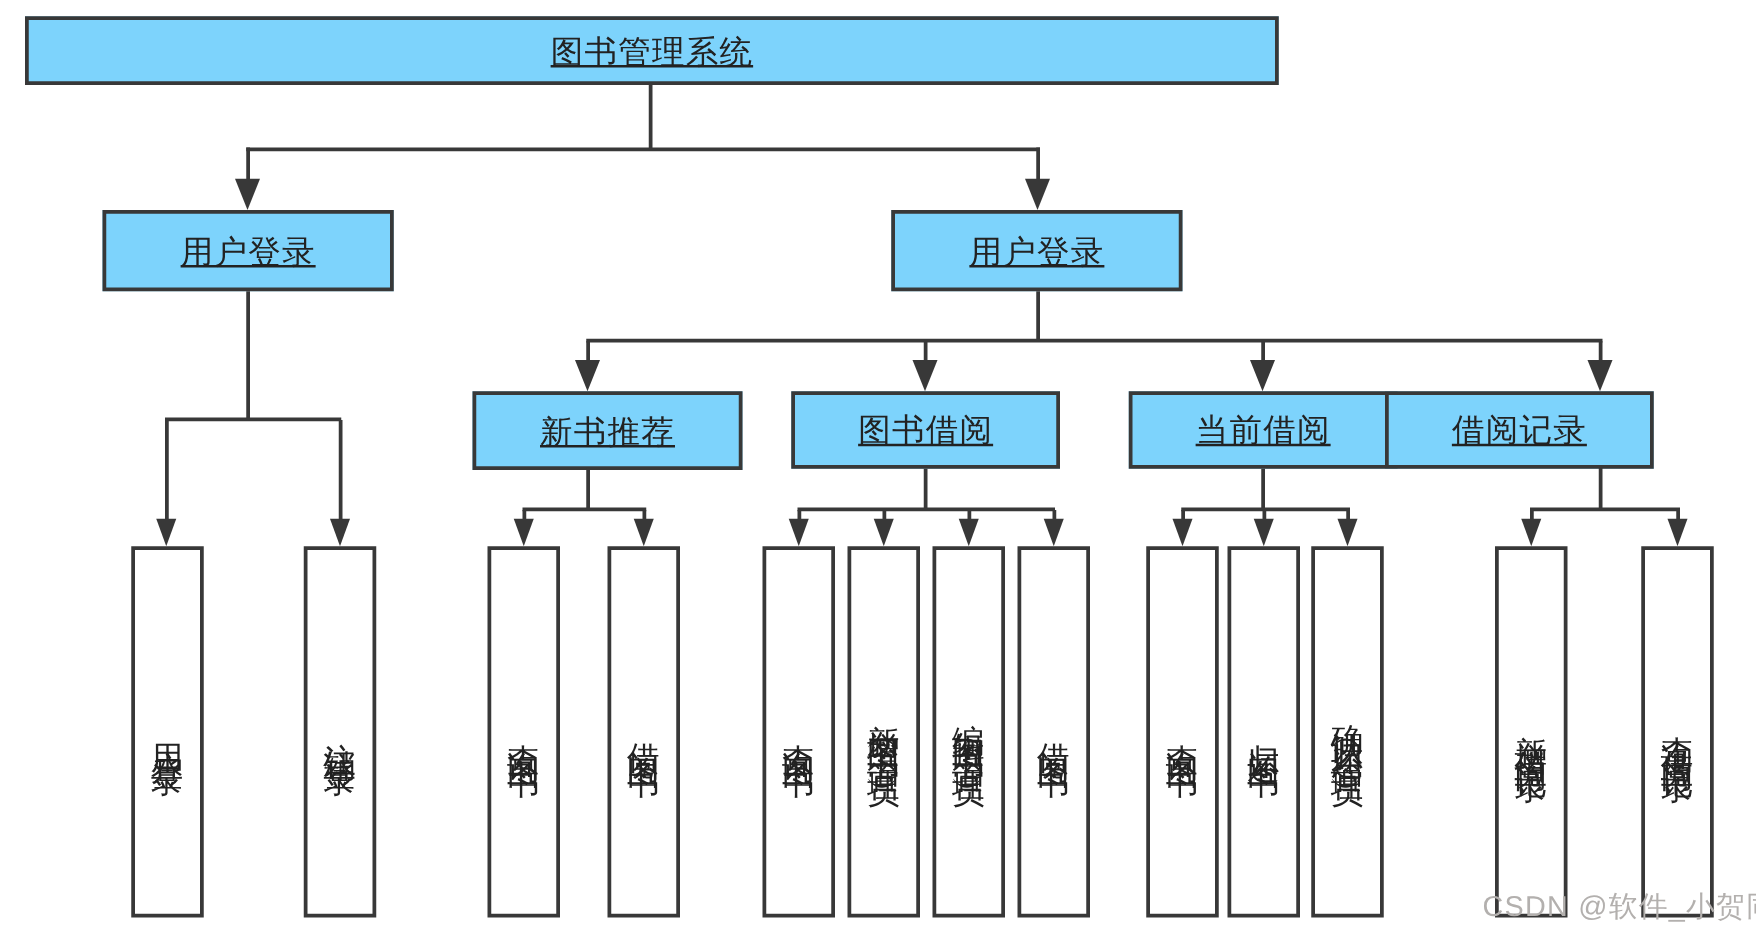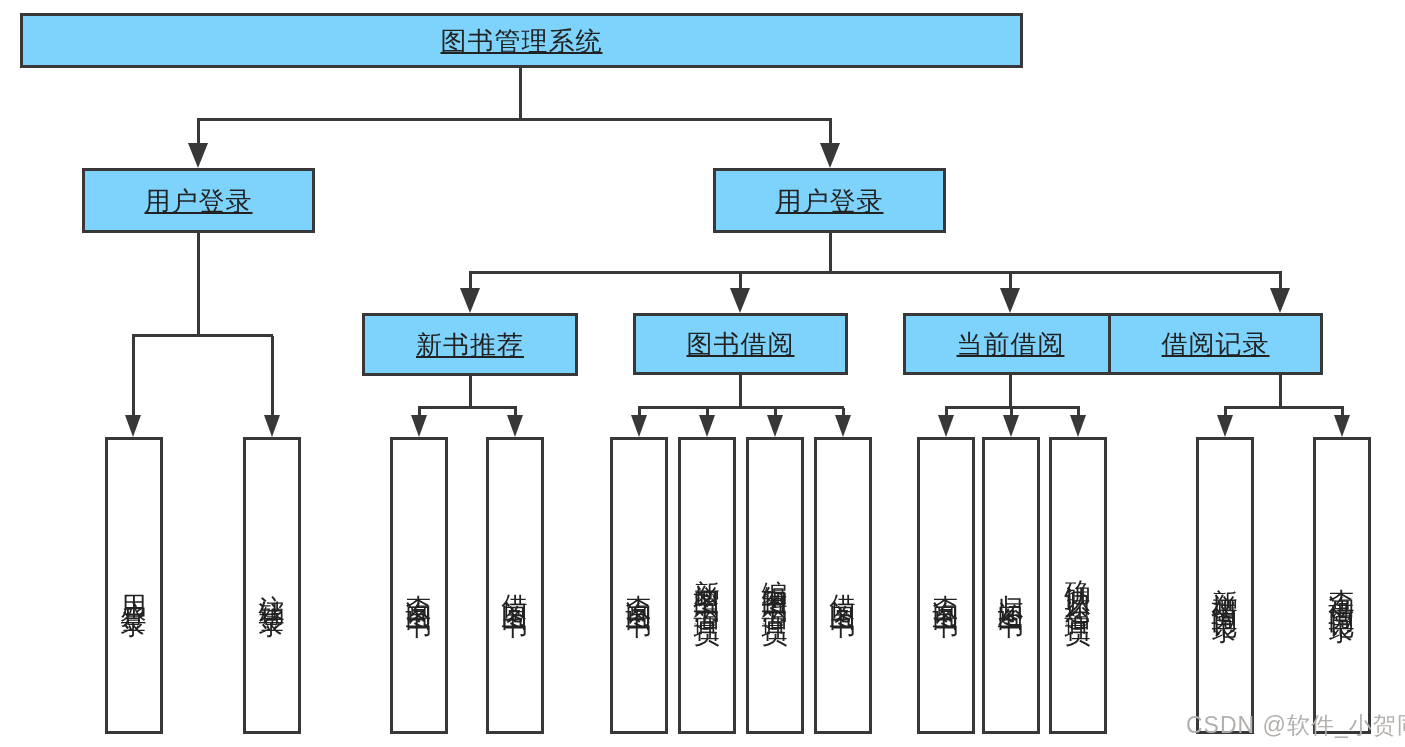--- a/index.html
+++ b/index.html
@@ -92,21 +92,21 @@
   <div class="hline" style="left:469px;top:271px;width:813px;"></div>
   <div class="vline" style="left:469px;top:273px;height:17px;"></div>
   <div class="arrow-lg" style="left:460px;top:288px;"></div>
   <div class="vline" style="left:739px;top:273px;height:17px;"></div>
   <div class="arrow-lg" style="left:730px;top:288px;"></div>
   <div class="vline" style="left:1009px;top:273px;height:17px;"></div>
   <div class="arrow-lg" style="left:1000px;top:288px;"></div>
   <div class="vline" style="left:1279px;top:273px;height:17px;"></div>
   <div class="arrow-lg" style="left:1270px;top:288px;"></div>
 
-  <div class="box" style="left:362px;top:313px;width:216px;height:63px;">新书推荐</div>
+  <div class="box" style="left:378px;top:313px;width:216px;height:63px;">新书推荐</div>
   <div class="box" style="left:903px;top:313px;width:215px;height:62px;">当前借阅</div>
   <div class="box" style="left:633px;top:313px;width:215px;height:62px;">图书借阅</div>
   <div class="box" style="left:1108px;top:313px;width:215px;height:62px;">借阅记录</div>
 
   <div class="vline" style="left:469px;top:375px;height:33px;"></div>
   <div class="hline" style="left:418px;top:406px;width:99px;"></div>
   <div class="vline" style="left:418px;top:408px;height:10px;"></div>
   <div class="arrow-sm" style="left:411px;top:415px;"></div>
   <div class="vline" style="left:514px;top:408px;height:10px;"></div>
   <div class="arrow-sm" style="left:507px;top:415px;"></div>

